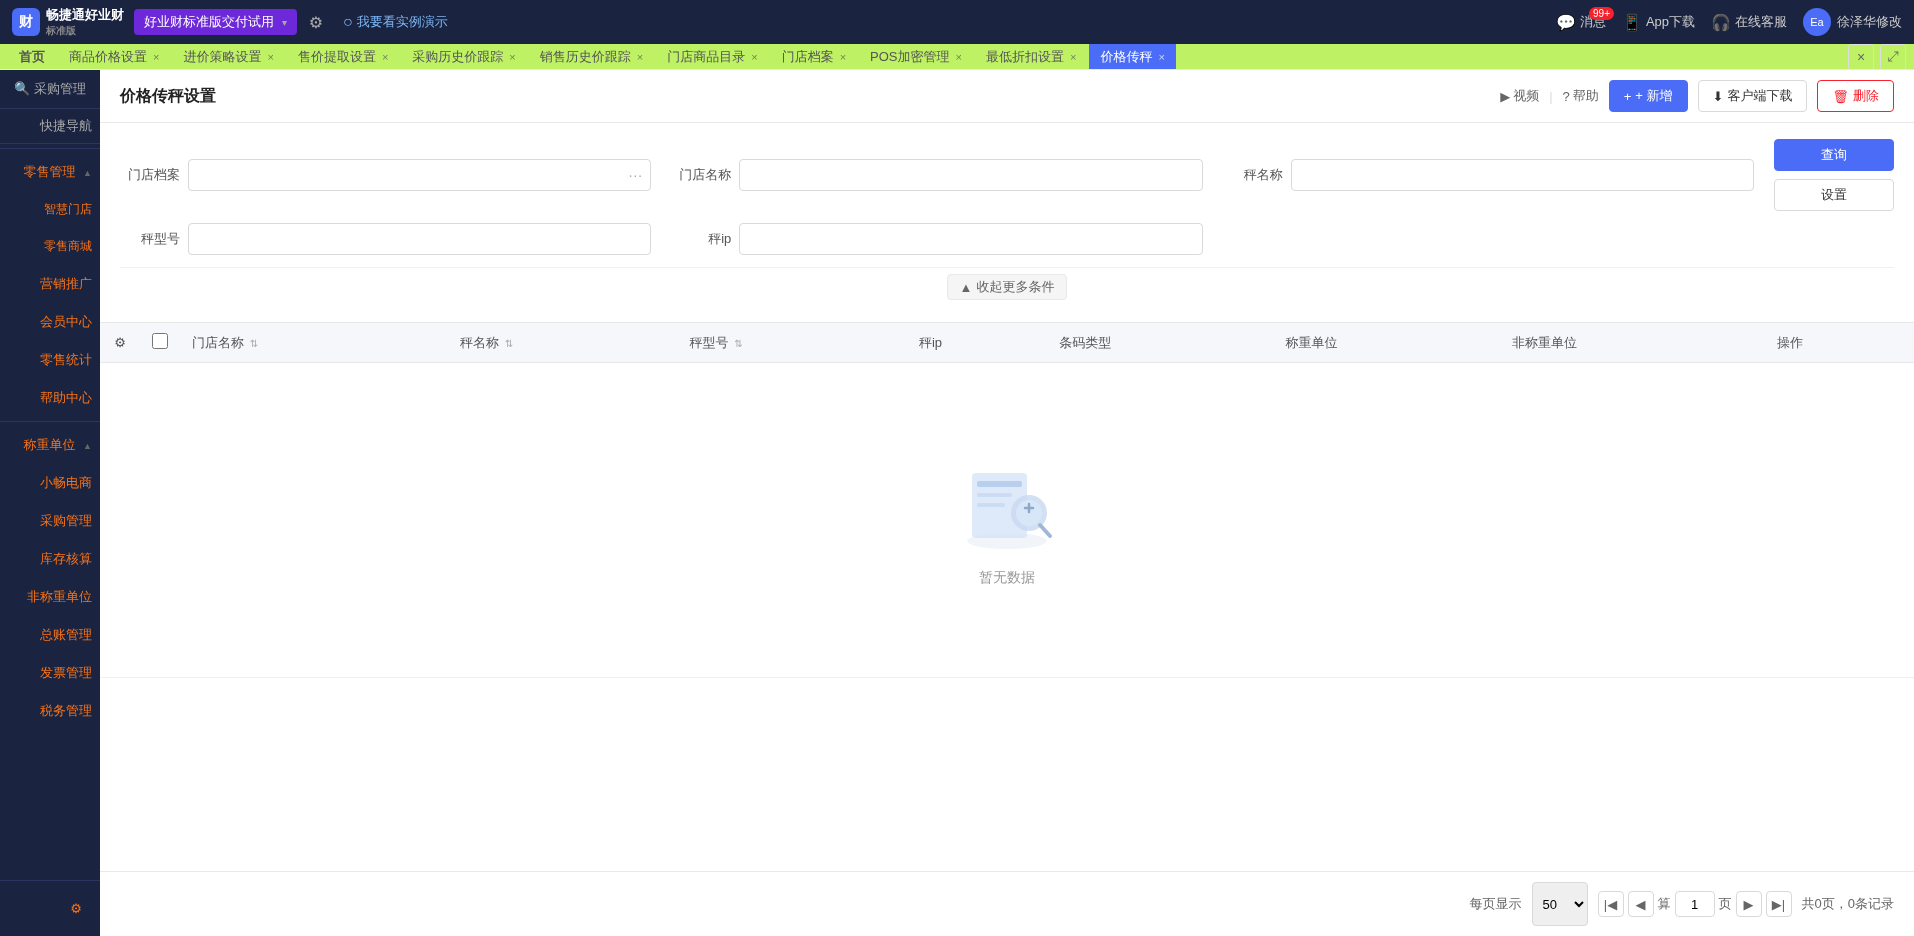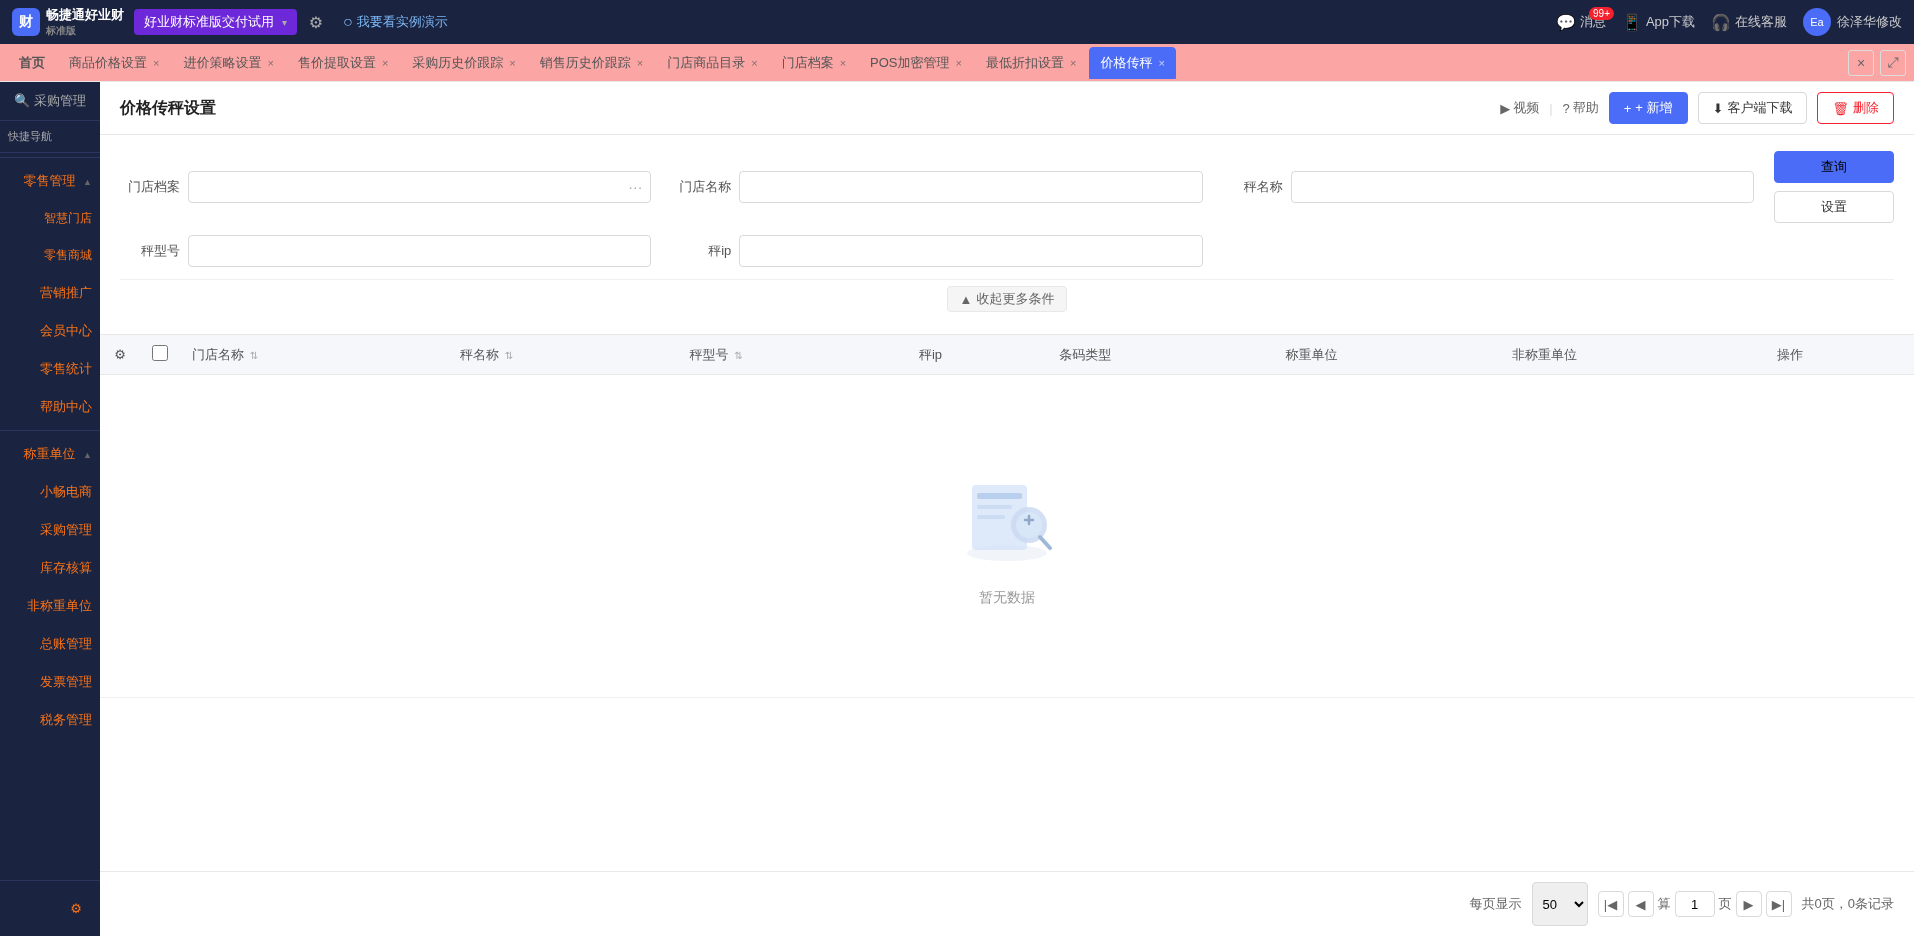--- a/index.html
+++ b/index.html
@@ -59,22 +59,22 @@
     }
     .user-avatar {
       width: 28px; height: 28px; background: #4a6cf7; border-radius: 50%;
       display: flex; align-items: center; justify-content: center;
       color: #fff; font-size: 11px;
     }
 
     
     .tab-bar {
       display: flex; align-items: center;
-      background: #fca5a5; border-bottom: 1px solid #e8e8e8;
-      height: 38px; padding: 0 8px;
+      background: #bef264; border-bottom: 1px solid #e8e8e8;
+      height: 26px; padding: 0 8px;
       flex-shrink: 0; overflow-x: auto;
       gap: 2px;
     }
     .tab-bar::-webkit-scrollbar { display: none; }
     .tab-item {
       display: flex; align-items: center; gap: 4px;
       padding: 0 10px; height: 32px; border-radius: 4px 4px 0 0;
       cursor: pointer; white-space: nowrap; font-size: 13px; color: #555;
       border: 1px solid transparent;
       flex-shrink: 0;
@@ -106,23 +106,23 @@
       flex-shrink: 0; overflow-y: auto;
     }
     .sidebar::-webkit-scrollbar { width: 0; }
     .sidebar-search {
       padding: 10px 8px;
       font-size: 13px; color: #aaa;
       border-bottom: 1px solid #2a3560;
       cursor: pointer; text-align: center;
     }
     .sidebar-nav {
-      font-size: 11px; color: #aaa;
+      font-size: 13px; color: #aaa;
       padding: 8px; border-bottom: 1px solid #2a3560;
-      cursor: pointer; text-align: left;
+      cursor: pointer; text-align: right;
     }
     .sidebar-item {
       padding: 10px 8px; cursor: pointer; text-align: right;
       font-size: 13px; color: #f97316; position: relative;
     }
     .sidebar-item.has-arrow::after {
       content: '▲'; font-size: 9px; margin-left: 4px; color: #666;
     }
     .sidebar-item.sub { padding-left: 12px; font-size: 12px; }
     .sidebar-divider { height: 1px; background: #2a3560; margin: 4px 0; }
@@ -156,21 +156,21 @@
     }
     .separator { color: #ddd; }
     .btn {
       display: inline-flex; align-items: center; gap: 4px;
       padding: 6px 14px; border-radius: 4px;
       font-size: 13px; cursor: pointer; border: 1px solid transparent;
     }
     .btn-primary { background: #4a6cf7; color: #fff; border-color: #4a6cf7; }
     .btn-default { background: #fff; color: #333; border-color: #d9d9d9; }
     .btn-danger { background: #fff; color: #f5222d; border-color: #f5222d; }
-    .btn-query { background: #4a6cf7; color: #000000; border-color: #4a6cf7; min-width: 60px; justify-content: center; }
+    .btn-query { background: #4a6cf7; color: #ffffff; border-color: #4a6cf7; min-width: 60px; justify-content: center; }
     .btn-setting { background: #fff; color: #333; border-color: #d9d9d9; min-width: 60px; justify-content: center; }
 
     
     .filter-panel {
       background: #fff; padding: 16px 20px;
       border-bottom: 1px solid #e8e8e8; flex-shrink: 0;
     }
     .filter-row {
       display: flex; align-items: center; gap: 20px; margin-bottom: 12px;
     }
@@ -230,21 +230,21 @@
 
     
     .empty-state {
       display: flex; flex-direction: column; align-items: center; justify-content: center;
       padding: 80px 0;
     }
     .empty-icon {
       width: 120px; height: 100px; margin-bottom: 16px;
       display: flex; align-items: center; justify-content: center;
     }
-    .empty-text { color: #999; font-size: 14px; margin-top: 8px; }
+    .empty-text { color: #999; font-size: 14px; }
 
     
     .pagination-bar {
       display: flex; align-items: center; justify-content: flex-end;
       padding: 10px 20px; background: #fff; border-top: 1px solid #e8e8e8;
       gap: 10px; flex-shrink: 0;
     }
     .per-page-label { color: #666; font-size: 13px; }
     .per-page-select {
       height: 44px; border: 1px solid #d9d9d9; border-radius: 4px;

